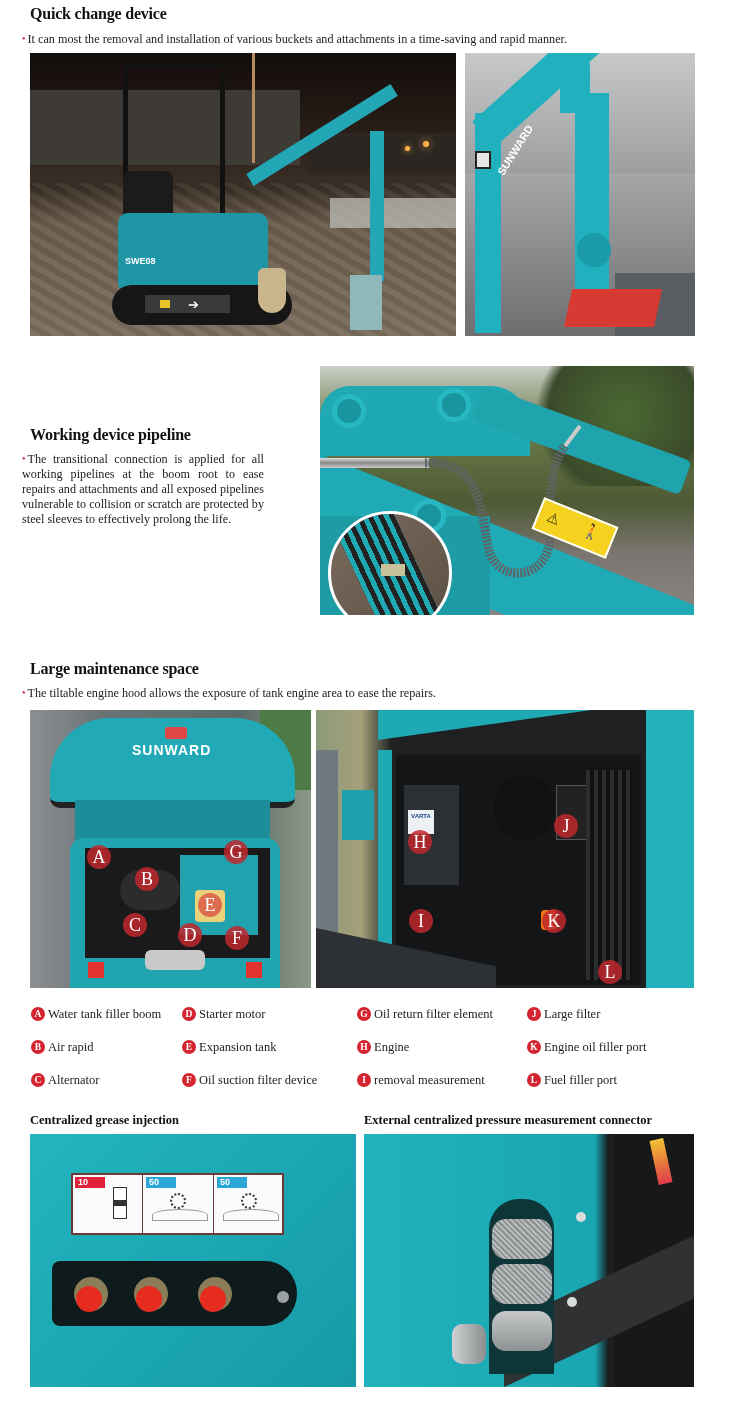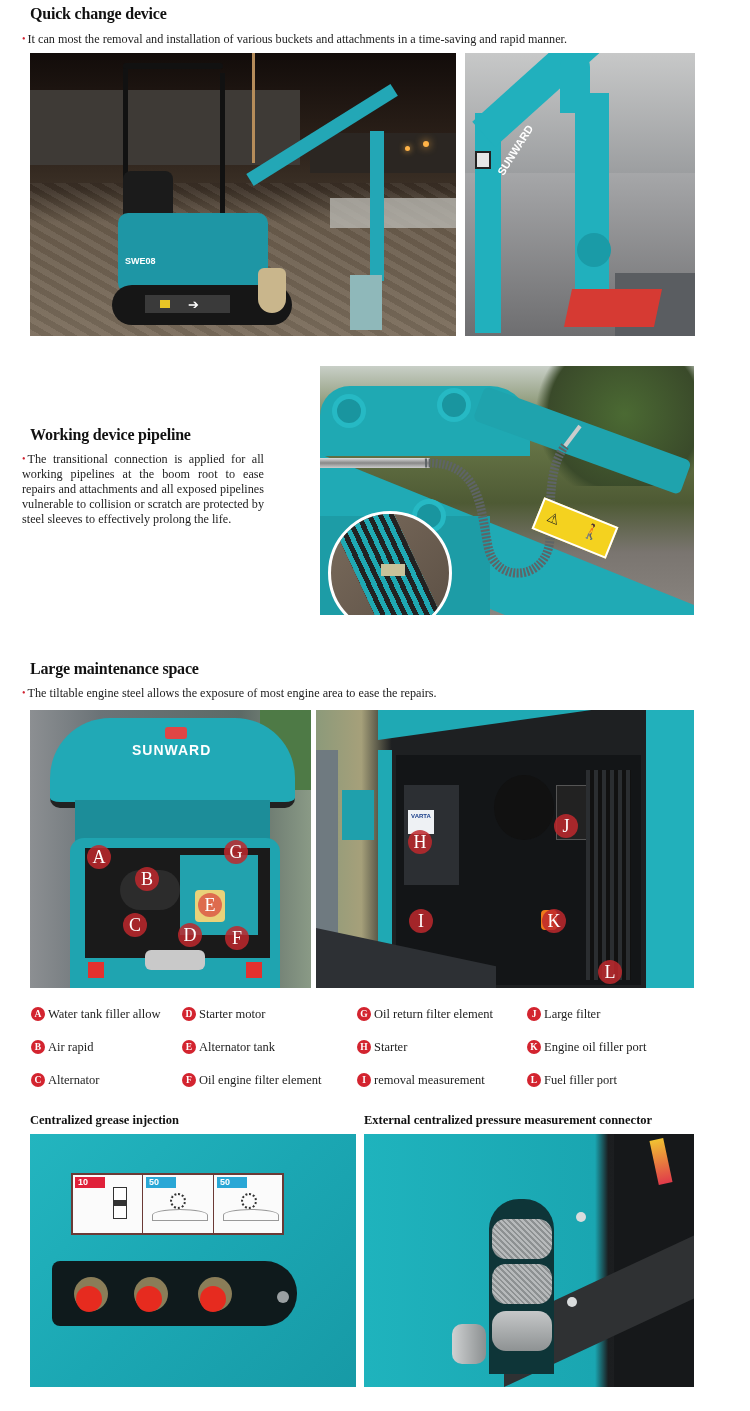--- a/index.html
+++ b/index.html
@@ -105,21 +105,21 @@
   </div>
 
   <div class="abs" style="left:8px; top:145px; width:124px; height:124px; border-radius:50%; background:linear-gradient(135deg,#7a6b5c,#5b4f44); border:3px solid #fff; overflow:hidden;">
     <div class="abs" style="left:30px; top:-10px; width:60px; height:150px; background:repeating-linear-gradient(90deg,#1fa9b3 0 5px,#222 5px 10px); transform:rotate(-25deg);"></div>
     <div class="abs" style="left:50px; top:50px; width:24px; height:12px; background:#c7c29a;"></div>
   </div>
 </div>
 
 <div class="abs h2" style="left:30px; top:660px;">Large maintenance space</div>
 <div class="abs desc" style="left:22px; top:686px; white-space:nowrap;">
-  <span class="bullet">•</span><span>The tiltable engine steel allows the exposure of most engine area to ease the repairs.</span>
+  <span class="bullet">•</span><span>The tiltable engine hood allows the exposure of tank engine area to ease the repairs.</span>
 </div>
 
 <div class="photo" style="left:30px; top:710px; width:281px; height:278px; background:linear-gradient(90deg,#8c8f92 0%,#6b7377 25%,#5d6a66 75%,#8a9a86 100%);">
   <div class="abs" style="left:230px; top:0; width:51px; height:80px; background:#4e7a46;"></div>
 
   <div class="abs" style="left:20px; top:8px; width:245px; height:90px; background:#21a9b6; border-radius:60px 60px 10px 10px; border-bottom:6px solid #222;"></div>
   <div class="abs" style="left:102px; top:32px; color:#fff; font-size:14px; font-weight:bold; font-family:'Liberation Sans',sans-serif; letter-spacing:1px;">SUNWARD</div>
   <div class="abs" style="left:135px; top:17px; width:22px; height:12px; background:#e04545; border-radius:3px;"></div>
 
   <div class="abs" style="left:45px; top:90px; width:195px; height:70px; background:#1c8d99;"></div>
@@ -162,51 +162,51 @@
   <div class="marker" style="left:92px; top:120px;">H</div>
   <div class="marker" style="left:93px; top:199px;">I</div>
   <div class="marker" style="left:238px; top:104px;">J</div>
   <div class="marker" style="left:226px; top:199px;">K</div>
   <div class="marker" style="left:282px; top:250px;">L</div>
 </div>
 
 <div>
   <div class="legend-item" style="left:31px; top:1006px;">
       <span class="legend-dot">A</span>
-      <span>Water tank filler allow</span>
+      <span>Water tank filler boom</span>
     </div>
   <div class="legend-item" style="left:31px; top:1039px;">
       <span class="legend-dot">B</span>
       <span>Air rapid</span>
     </div>
   <div class="legend-item" style="left:31px; top:1072px;">
       <span class="legend-dot">C</span>
       <span>Alternator</span>
     </div>
 
   <div class="legend-item" style="left:182px; top:1006px;">
       <span class="legend-dot">D</span>
       <span>Starter motor</span>
     </div>
   <div class="legend-item" style="left:182px; top:1039px;">
       <span class="legend-dot">E</span>
-      <span>Alternator tank</span>
+      <span>Expansion tank</span>
     </div>
   <div class="legend-item" style="left:182px; top:1072px;">
       <span class="legend-dot">F</span>
-      <span>Oil engine filter element</span>
+      <span>Oil suction filter device</span>
     </div>
 
   <div class="legend-item" style="left:357px; top:1006px;">
       <span class="legend-dot">G</span>
       <span>Oil return filter element</span>
     </div>
   <div class="legend-item" style="left:357px; top:1039px;">
       <span class="legend-dot">H</span>
-      <span>Starter</span>
+      <span>Engine</span>
     </div>
   <div class="legend-item" style="left:357px; top:1072px;">
       <span class="legend-dot">I</span>
       <span>removal measurement</span>
     </div>
 
   <div class="legend-item" style="left:527px; top:1006px;">
       <span class="legend-dot">J</span>
       <span>Large filter</span>
     </div>

